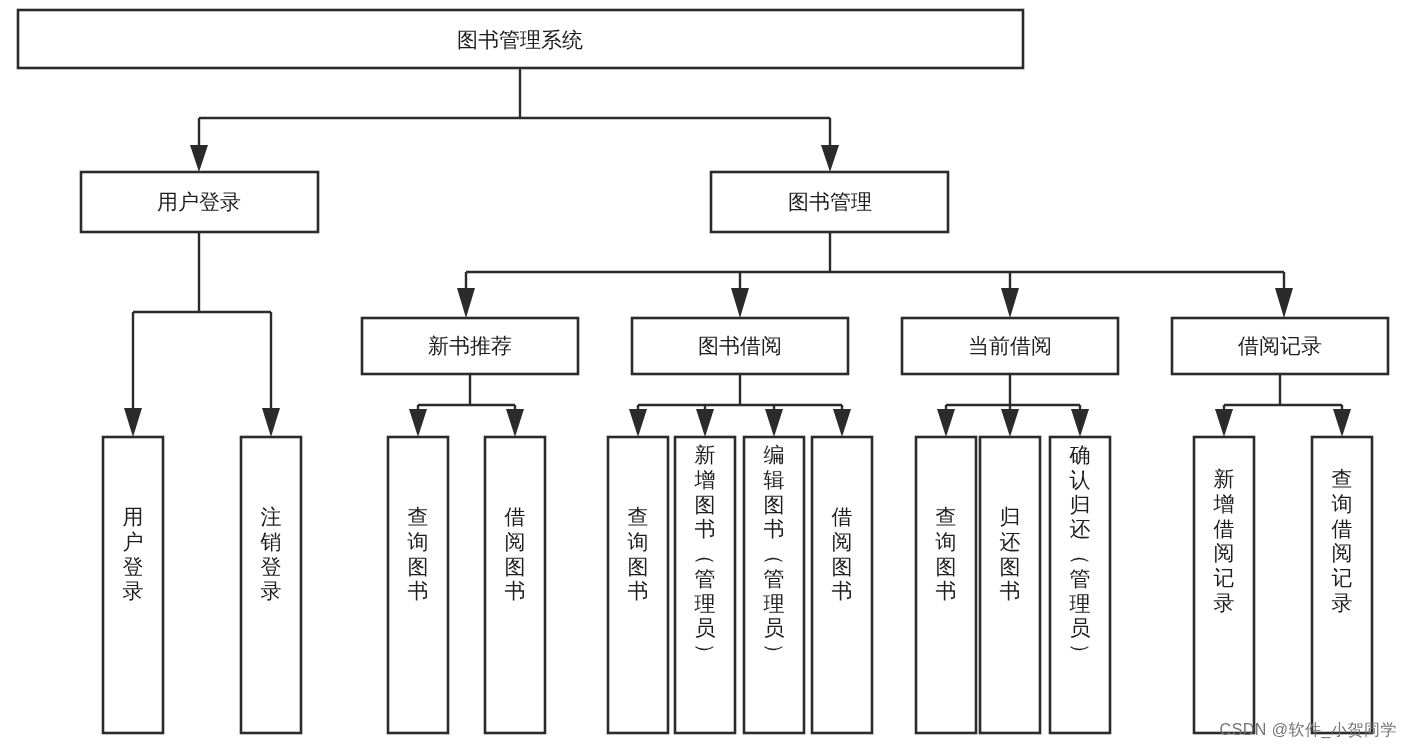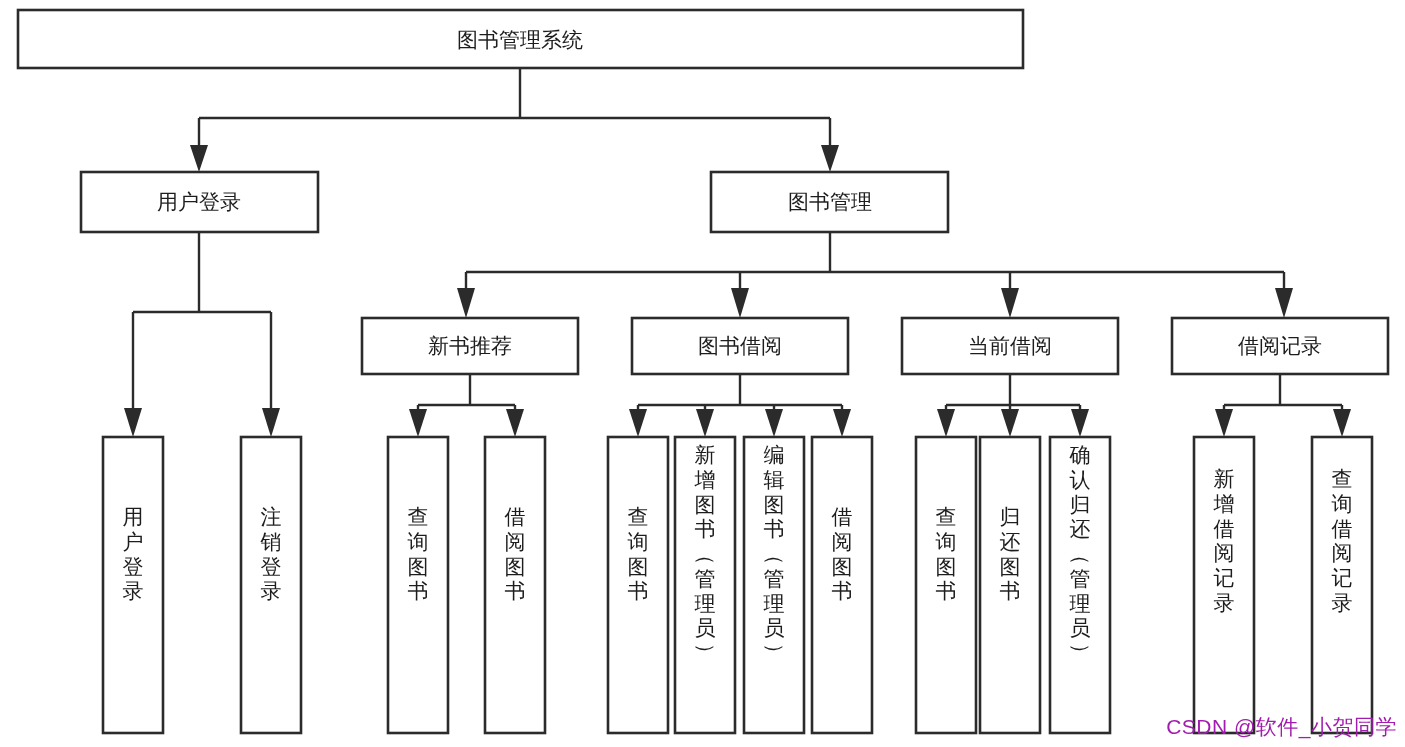--- a/index.html
+++ b/index.html
@@ -62,22 +62,22 @@
     white-space: nowrap;
   }
   .vert-label span.ch {
     display: block;
   }
   .watermark {
     position: absolute;
     right: 8px;
     bottom: 6px;
     font-family: "Liberation Sans", "DejaVu Sans", sans-serif;
-    font-size: 21px;
-    color: #a21caf;
+    font-size: 16px;
+    color: #737373;
     letter-spacing: 0.5px;
     user-select: none;
   }
 </style>
 </head>
 <body>
 
 <div id="diagram-root">
 
   <svg id="flow-svg" viewBox="0 0 1405 747">

